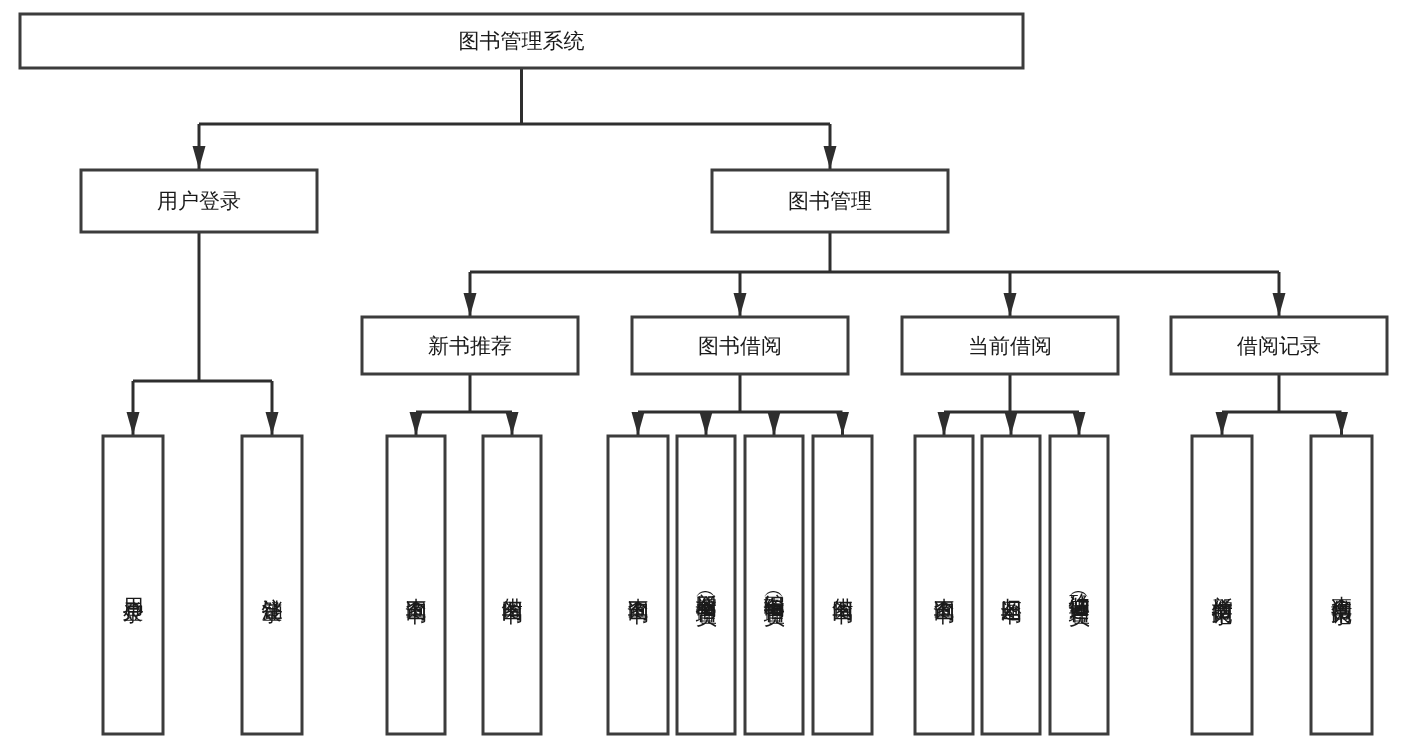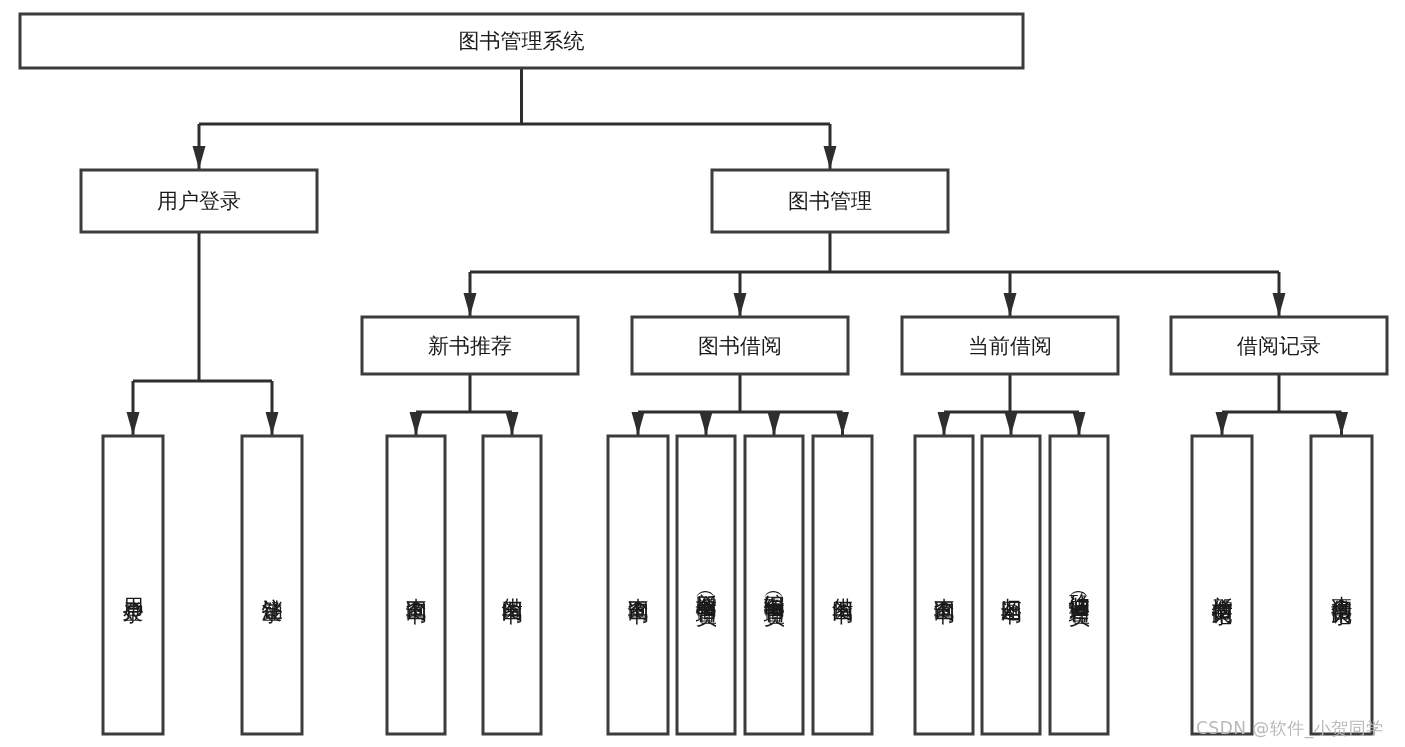--- a/index.html
+++ b/index.html
@@ -206,15 +206,14 @@
         <div class="leaf-text">确认归还（管理员）</div>
       </div>
       <div class="leaf-text-wrap" style="left: 1192px; top: 436px; width: 60px; height: 298px;">
         <div class="leaf-text">新增借阅记录</div>
       </div>
       <div class="leaf-text-wrap" style="left: 1311px; top: 436px; width: 61px; height: 298px;">
         <div class="leaf-text">查询借阅记录</div>
       </div>
     </div>
 
-  <div class="watermark" style="left: 1196px; top: 717px;">CSDN @软件_小贺同学</div>
 
 </div>
 
 </body></html>

